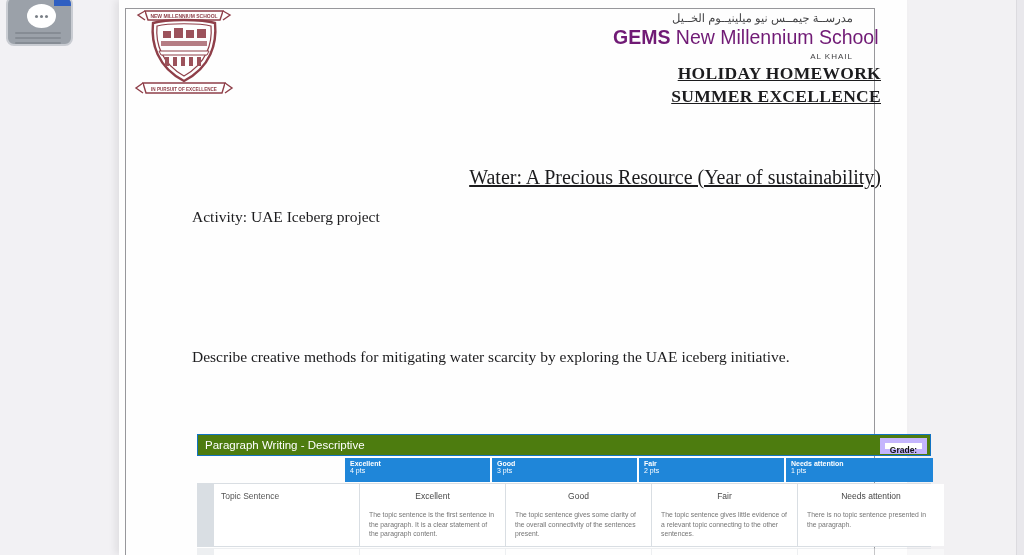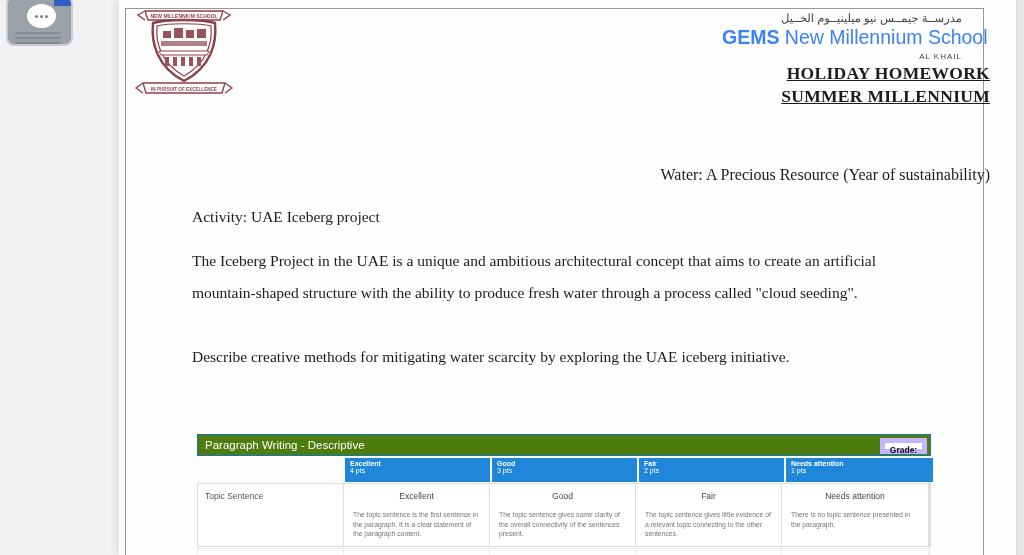--- a/index.html
+++ b/index.html
@@ -15,57 +15,57 @@
   .thumb-blue { position:absolute; right:0; top:0; width:17px; height:8px; background:#2f5fc2; }
   .thumb-line { position:absolute; left:7px; right:10px; height:2px; background:#868c94; border-radius:1px; }
   .more-bubble { position:absolute; left:19px; top:6px; width:29px; height:24px; background:#ffffff;
     border-radius:50%; display:flex; align-items:center; justify-content:center; gap:2px; }
   .more-bubble i { display:block; width:3px; height:3px; border-radius:50%; background:#7b8087; }
 
   
   .right-strip { position:absolute; right:0; top:0; width:8px; height:555px; background:#e9e8ec; border-left:1px solid #dcdbdf; }
 
   
-  .page { position:absolute; left:119px; top:0; width:897px; height:555px; background:#fefefe;
+  .page { position:absolute; left:119px; top:0; width:788px; height:555px; background:#fefefe;
     box-shadow:-4px 0 7px rgba(0,0,0,0.07); color:#1c1c1e; }
   .page-border { position:absolute; left:6px; top:8px; right:32px; height:600px;
     border:1px solid #97979b; pointer-events:none; }
 
   
   .crest { position:absolute; left:12px; top:5px; width:106px; height:94px; }
 
   
   .gems { position:absolute; top:11px; right:54px; width:240px; text-align:right; color:#3b3b3d; }
   .gems-arabic { font-size:11.5px; direction:rtl; color:#434345; letter-spacing:0.5px; }
-  .gems-wordmark { font-size:19.5px; margin-top:1px; white-space:nowrap; color:#3b82f6; }
+  .gems-wordmark { font-size:19.5px; margin-top:1px; white-space:nowrap; color:#701a75; }
   .gems-wordmark b { font-weight:bold; }
   .gems-campus { font-size:8px; font-weight:normal; letter-spacing:1px; text-align:right; margin-left:79px; margin-top:3px; color:#3f3f41; }
 
   
   .doc-serif { font-family:"Liberation Serif", serif; }
   .center-line { position:absolute; left:0; right:26px; text-align:right; }
   .h-main { font-size:17.5px; font-weight:bold; text-decoration:underline; letter-spacing:0.3px; }
   .h-sub  { font-size:16px;  font-weight:bold; text-decoration:underline; }
-  .h-theme{ font-size:16px; }
+  .h-theme{ font-size:20px; text-decoration:underline; }
   .left-line { position:absolute; left:73px; font-size:15.5px; }
   .para { position:absolute; left:73px; width:726px; font-size:15.5px; line-height:31.5px; }
 
   
   .rubric { position:absolute; left:78px; top:434px; width:734px; font-family:"Liberation Sans", sans-serif; }
   .rubric-title { position:relative; height:22px; background:#4d7c0f; border:1px solid #1273c2;
     color:#ffffff; font-size:11.5px; line-height:20px; padding-left:7px; }
   .grade-box { position:absolute; right:3px; top:3px; width:47px; height:16px; background:#ffffff;
     border:5px solid #c4b5fd; color:#111; font-size:8.5px; font-weight:bold; text-align:center; line-height:14px; }
   .rubric-head { display:grid; grid-template-columns:146px 145px 145px 145px 147px; gap:2px; margin-top:2px; height:24px; }
   .head-cell { background:#1f86d9; color:#fff; padding:2px 5px; }
   .head-cell .lbl { font-size:7px; font-weight:bold; display:block; }
   .head-cell .pts { font-size:7px; display:block; }
   .head-blank { background:transparent; }
   .rubric-body { margin-top:1px; background:#d9dee3; border:1px solid #d9dee3; display:grid;
-    grid-template-columns:145px 145px 145px 145px 146px; gap:1px; }
+    grid-template-columns:145px 145px 145px 145px 146px; gap:1px;padding-left:16px; }
   .body-cell { background:#ffffff; min-height:62px; }
   .crit { font-size:8.5px; color:#555; padding:7px 0 0 7px; }
   .rating { font-size:8.5px; color:#474747; text-align:center; margin-top:7px; }
   .desc { font-size:6.8px; color:#757575; line-height:1.4; text-align:left; margin:9px 9px 0 9px; }
   .row2 .body-cell { min-height:30px; }
   .row2 { opacity:0.45; }
 </style>
 </head>
 <body>
 
@@ -120,25 +120,24 @@
       <text x="53" y="85.5" text-anchor="middle" font-size="4.6" font-weight="bold" fill="#8f3f49">IN PURSUIT OF EXCELLENCE</text>
     </svg>
 
     <div class="gems">
       <div class="gems-arabic">مدرســة جيمــس نيو ميلينيــوم الخــيل</div>
       <div class="gems-wordmark"><b>GEMS</b><span> New Millennium School</span></div>
       <div class="gems-campus">AL KHAIL</div>
     </div>
 
     <div class="center-line doc-serif h-main" style="top:63px">HOLIDAY HOMEWORK</div>
-    <div class="center-line doc-serif h-main" style="top:86px">SUMMER MILLENNIUM</div>
+    <div class="center-line doc-serif h-main" style="top:86px">SUMMER EXCELLENCE</div>
     <div class="center-line doc-serif h-theme" style="top:166px">Water: A Precious Resource (Year of sustainability)</div>
 
     <div class="left-line doc-serif" style="top:208px">Activity: UAE Iceberg project</div>
-    <div class="para doc-serif" style="top:245px">The Iceberg Project in the UAE is a unique and ambitious architectural concept that aims to create an artificial mountain-shaped structure with the ability to produce fresh water through a process called "cloud seeding".</div>
     <div class="para doc-serif" style="top:341px">Describe creative methods for mitigating water scarcity by exploring the UAE iceberg initiative.</div>
 
     <div class="rubric">
       <div class="rubric-title">
         <span>Paragraph Writing - Descriptive</span>
         <div class="grade-box">
           <span>Grade:</span>
         </div>
       </div>
 

